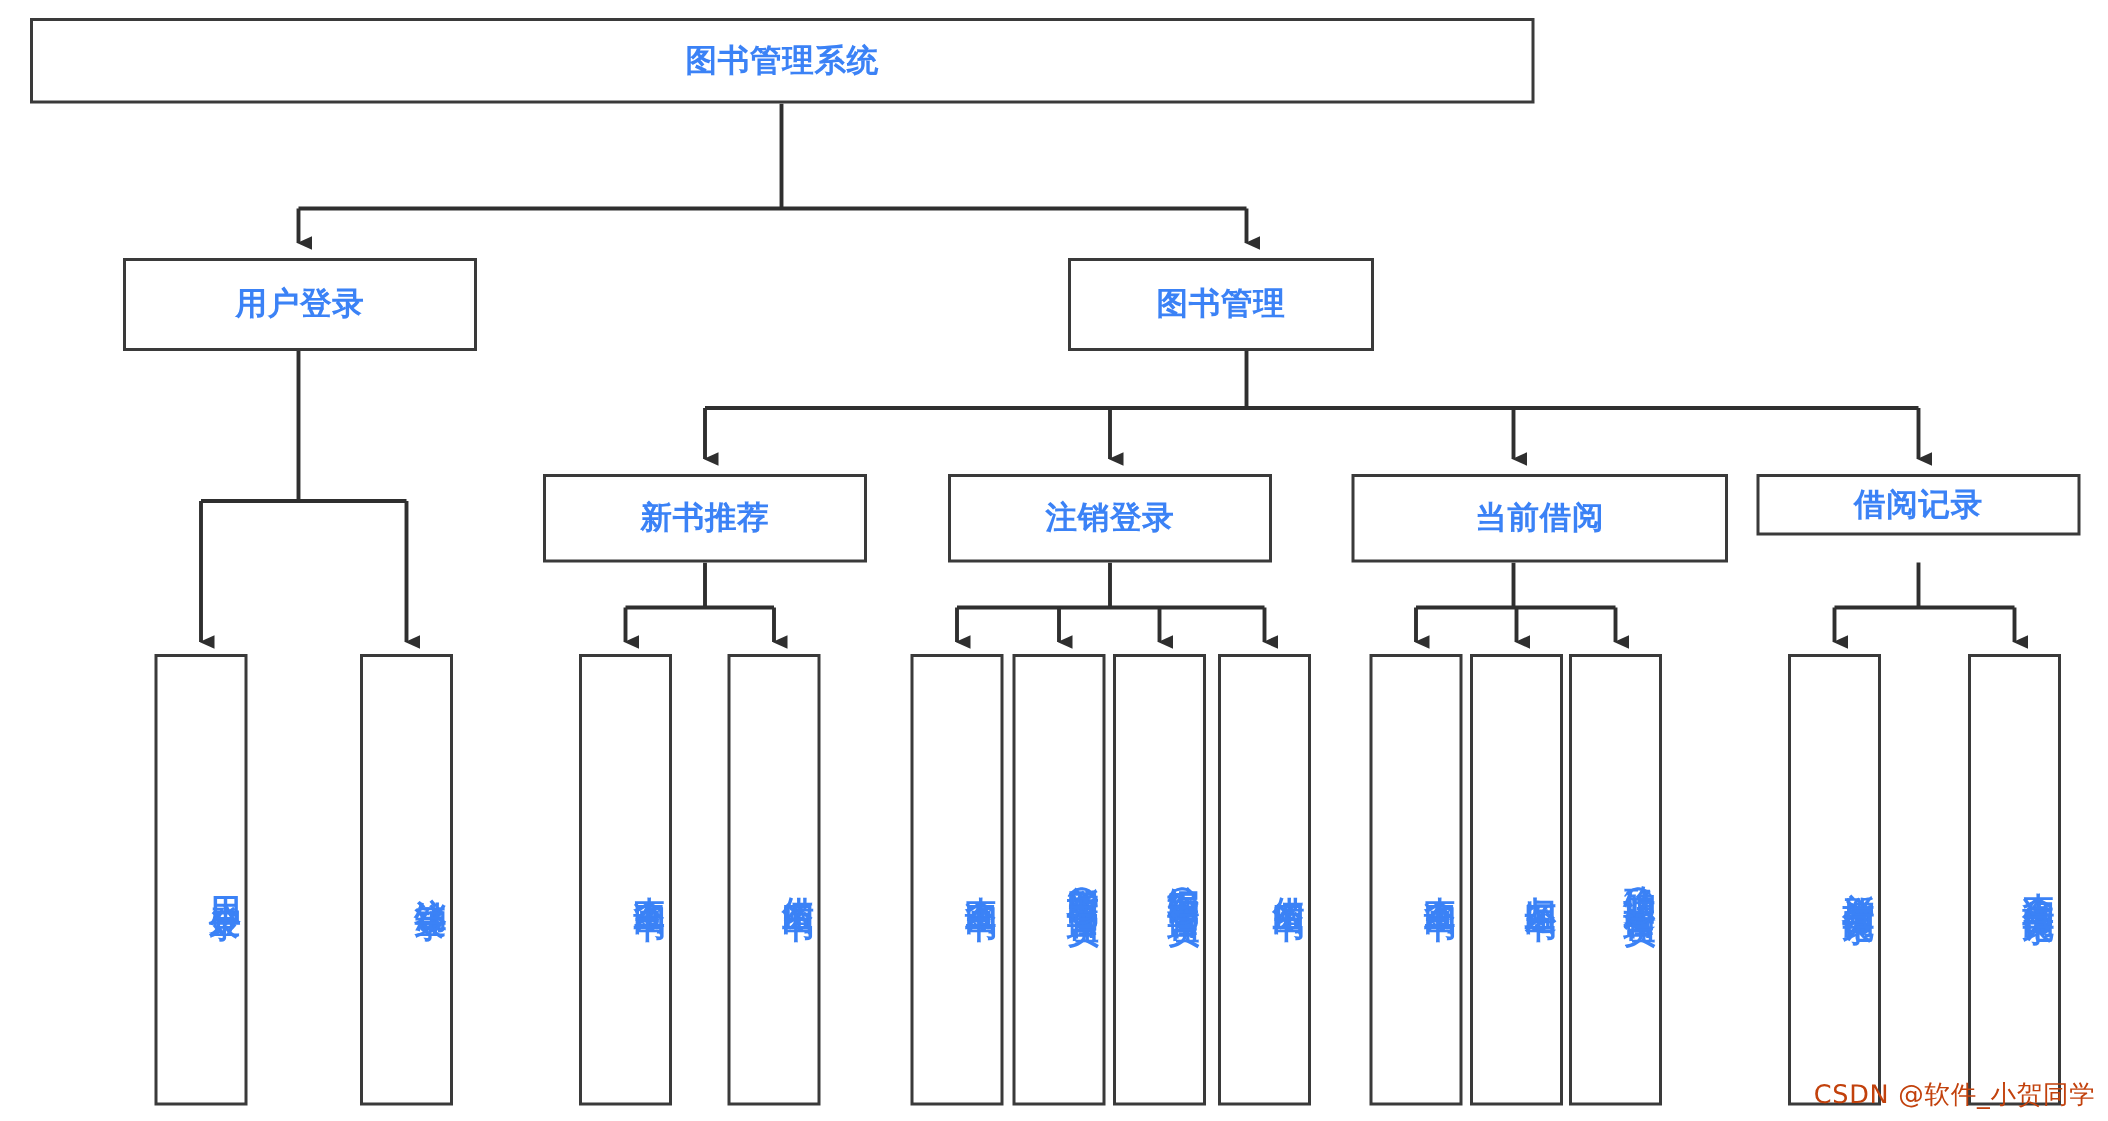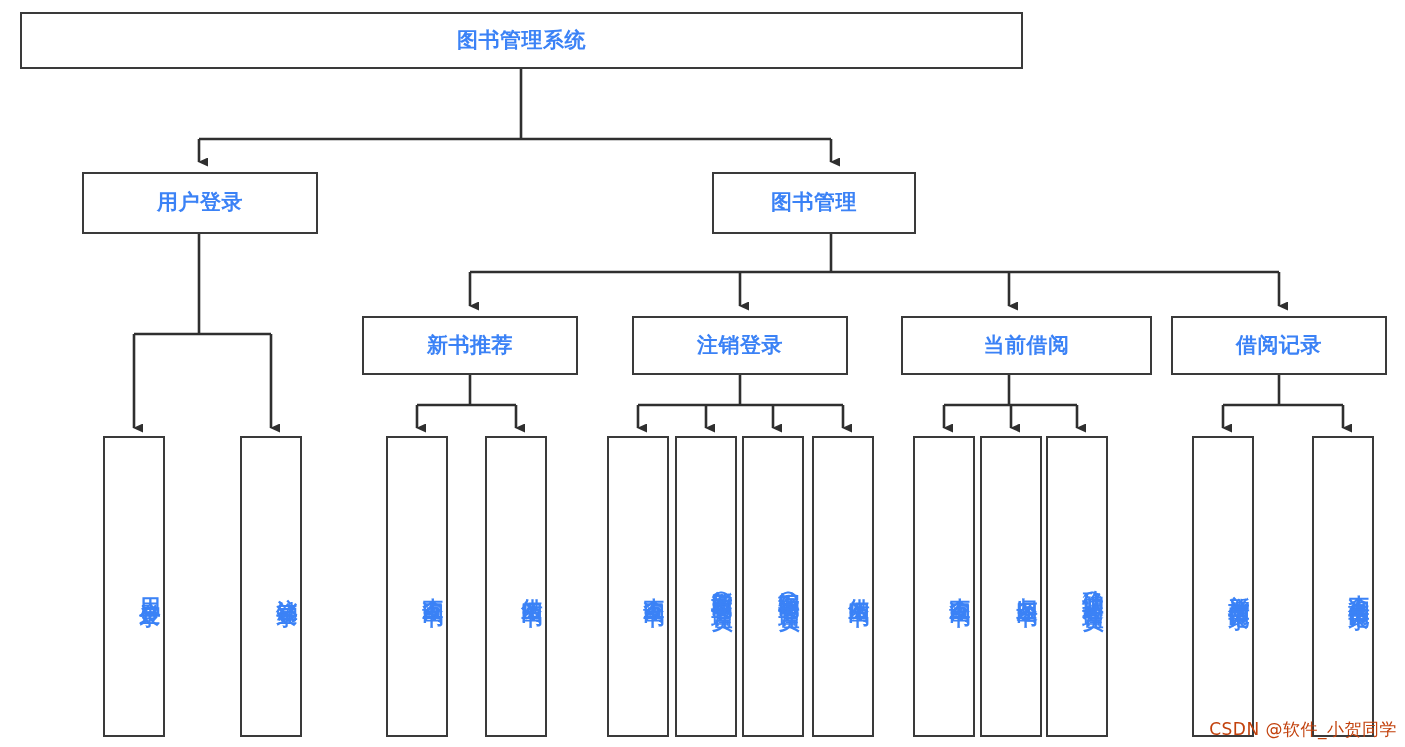--- a/index.html
+++ b/index.html
@@ -141,21 +141,21 @@
   </div>
 
   <div class="node horizontal" style="left:632px; top:316px; width:216px; height:59px;">
     <span class="node-label">注销登录</span>
   </div>
 
   <div class="node horizontal" style="left:901px; top:316px; width:251px; height:59px;">
     <span class="node-label">当前借阅</span>
   </div>
 
-  <div class="node horizontal" style="left:1171px; top:316px; width:216px; height:59px;">
+  <div class="node horizontal" style="left:1171px; top:316px; width:216px; height:41px;">
     <span class="node-label">借阅记录</span>
   </div>
 
   <div class="node vertical" style="left:103px; top:436px; width:62px; height:301px;">
     <span class="node-label">用户登录</span>
   </div>
 
   <div class="node vertical" style="left:240px; top:436px; width:62px; height:301px;">
     <span class="node-label">注销登录</span>
   </div>

